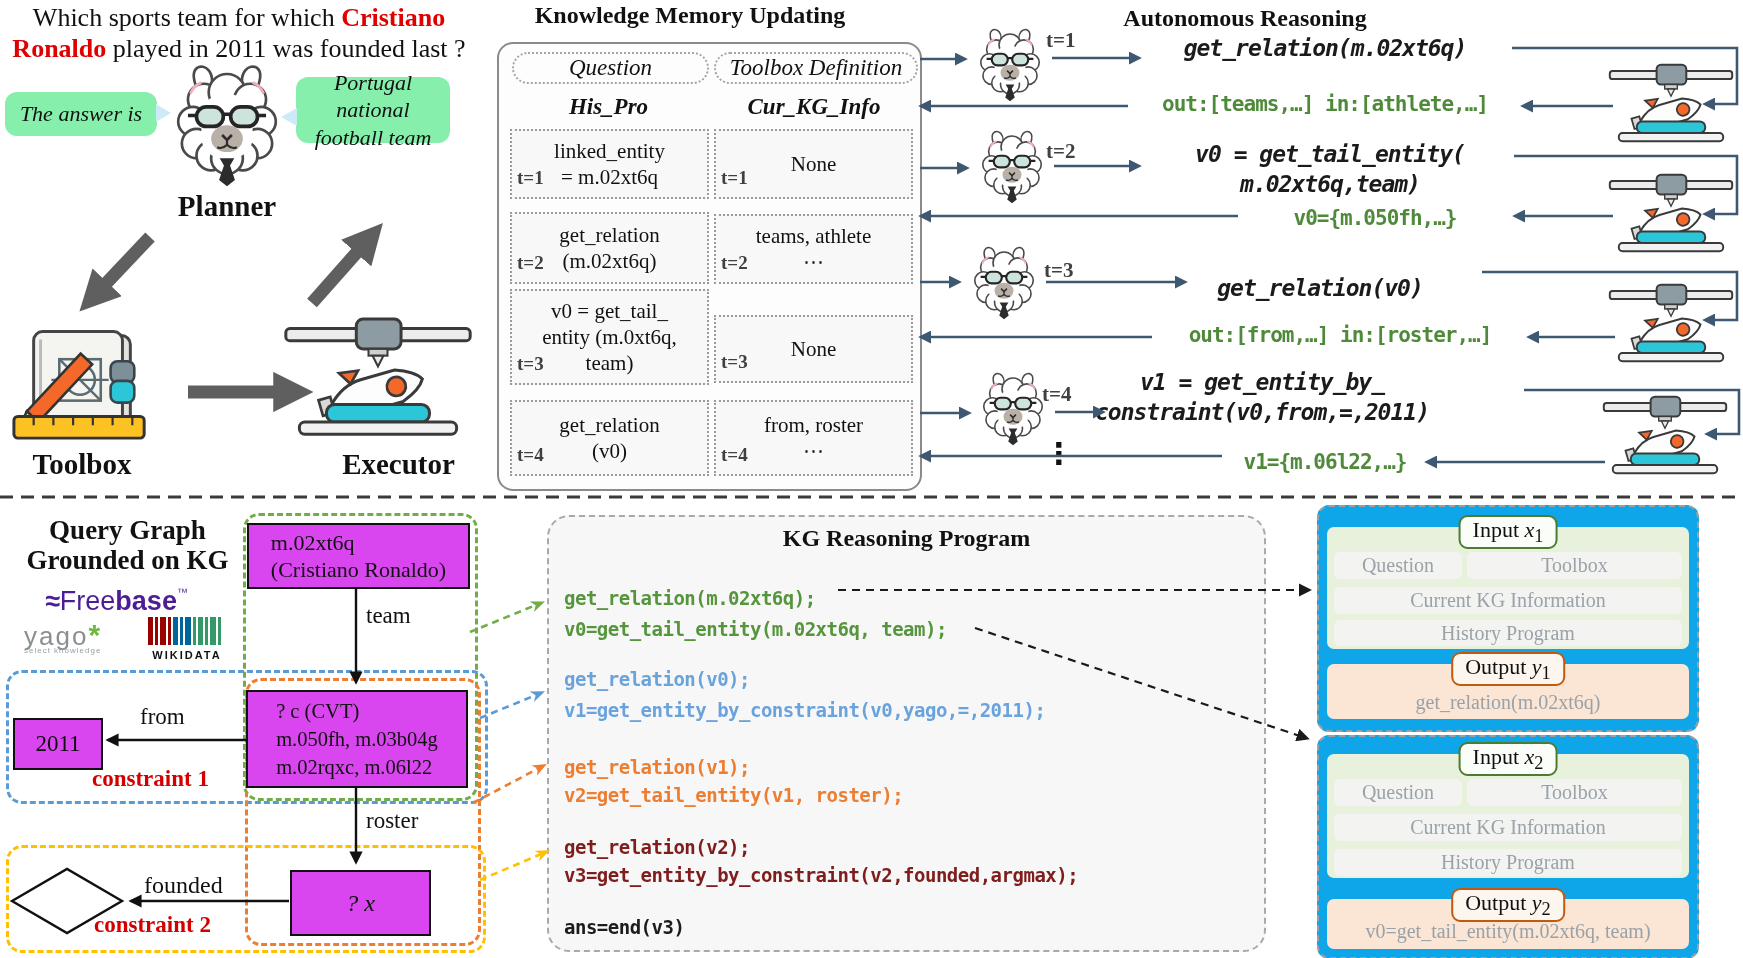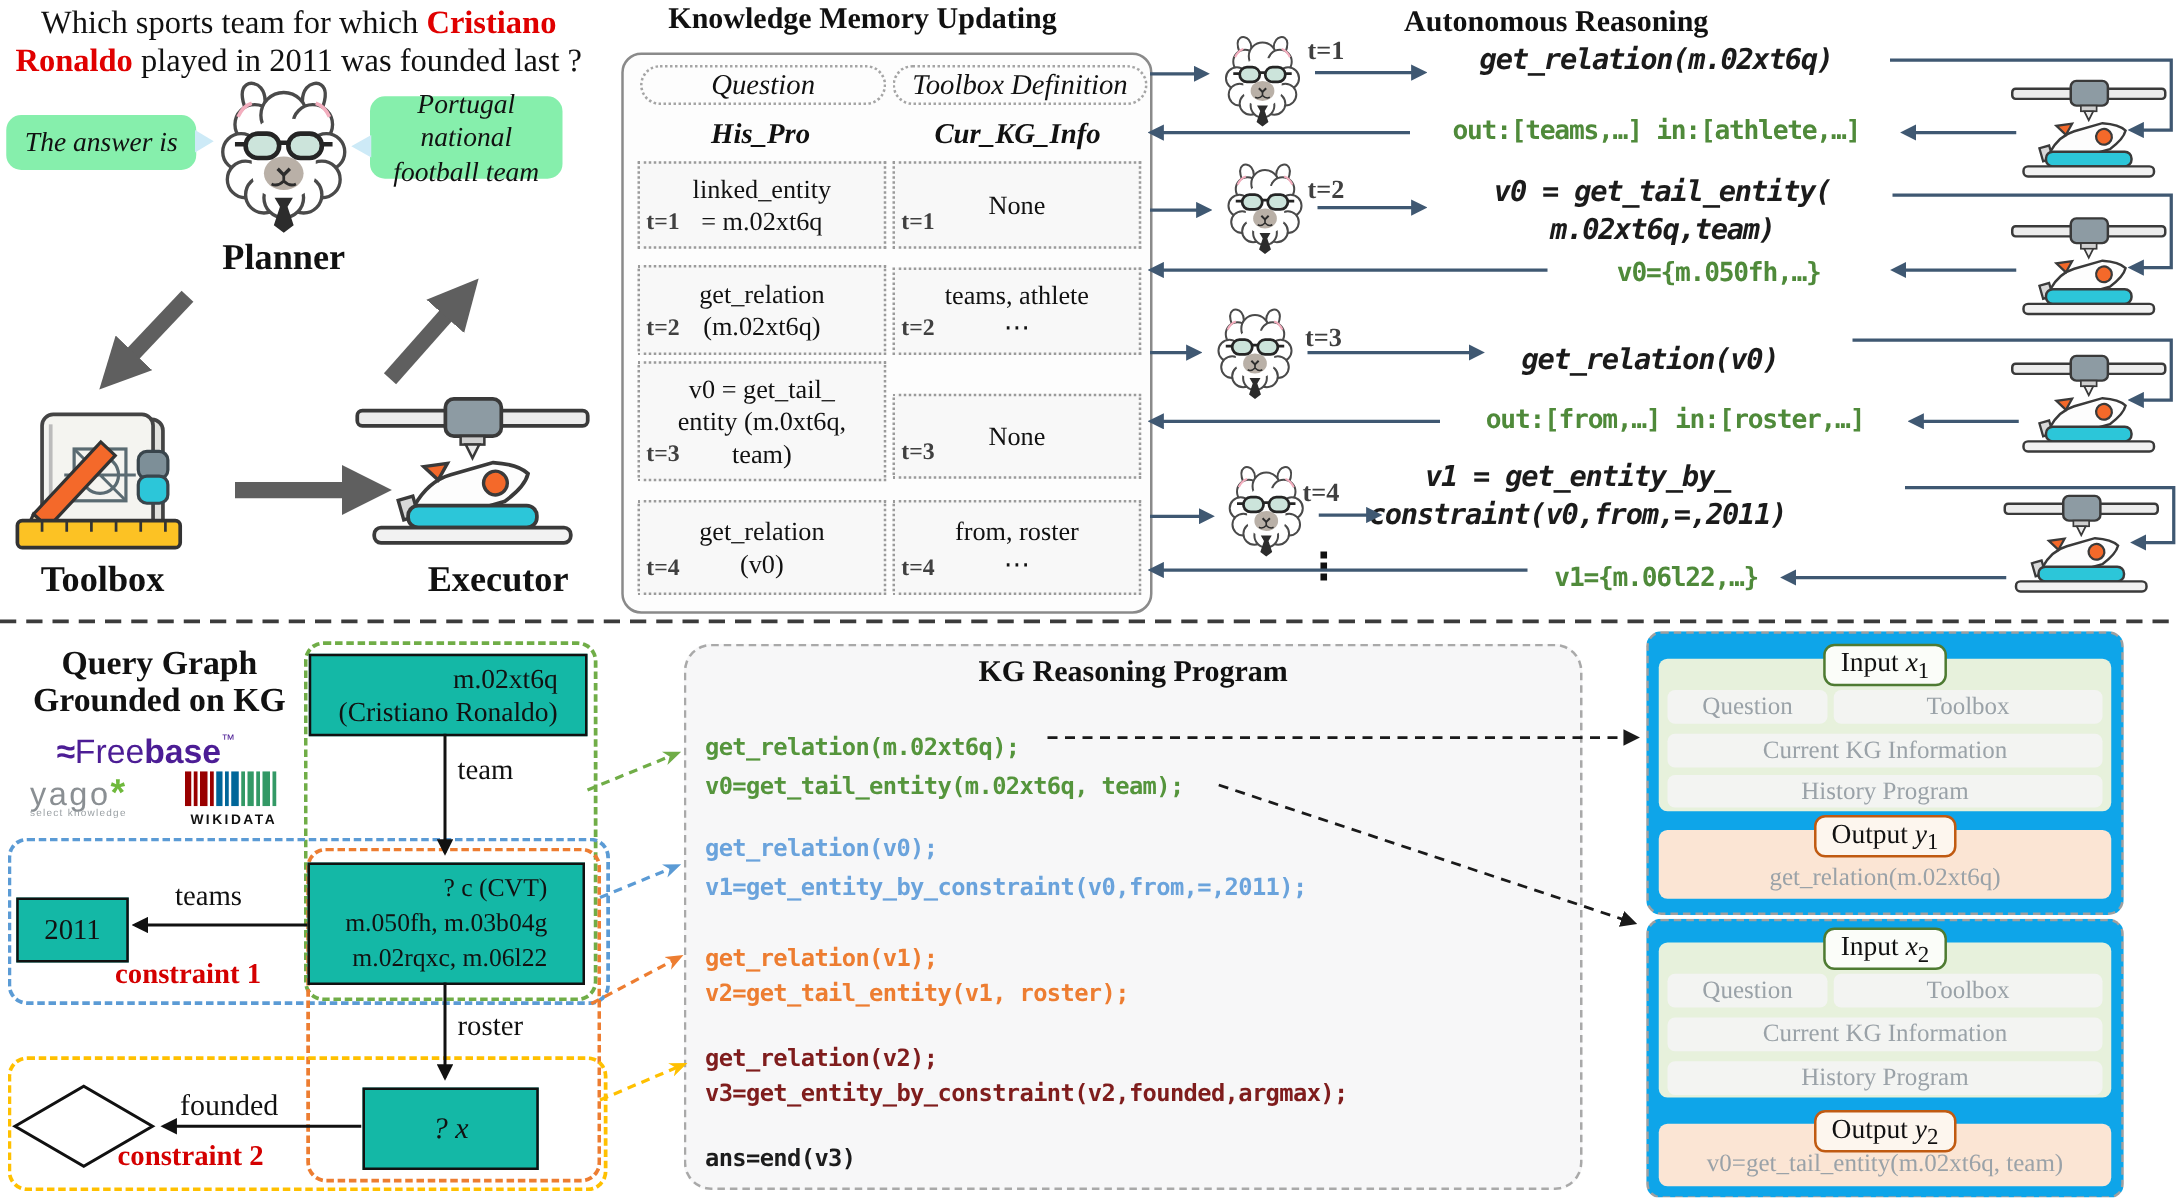--- a/index.html
+++ b/index.html
@@ -6,22 +6,22 @@
   #stage{position:relative;width:1743px;height:958px;background:#fff;overflow:hidden;
          font-family:"Liberation Serif",serif;color:#111}
   .abs{position:absolute}
   .sans{font-family:"Liberation Sans",sans-serif}
   .b{font-weight:bold}.i{font-style:italic}.ctr{text-align:center}
   .red{color:#e00000;font-weight:bold}
   .tlabel{color:#404040;font-weight:bold;font-size:19px;font-family:"Liberation Serif",serif}
   .bubble{position:absolute;background:#86efac;border-radius:12px;display:flex;align-items:center;
           justify-content:center;font-style:italic;font-size:22px;text-align:center;line-height:1.25}
   .tail{position:absolute;width:0;height:0;border-style:solid;border-color:transparent}
-  .node{position:absolute;border:2.5px solid #111;background:#14b8a6;display:flex;flex-direction:column;
-        align-items:center;justify-content:center;text-align:right;z-index:2}
+  .node{position:absolute;border:2.5px solid #111;background:#d946ef;display:flex;flex-direction:column;
+        align-items:center;justify-content:center;text-align:left;z-index:2}
   .dashbox{position:absolute;border-style:dashed;border-width:3px;border-radius:16px}
   .memtable{position:absolute;border:2px solid #8a8a8a;border-radius:16px;background:#fdfdfd}
   .pillh{position:absolute;border:2px dotted #a5a5a5;border-radius:16px;background:#fdfdfd;display:flex;
          align-items:center;justify-content:center;font-style:italic;font-size:23px}
   .subh{position:absolute;font-style:italic;font-weight:bold;font-size:23px;text-align:center}
   .mrow{position:absolute;border:2px dotted #9b9b9b;background:#f8f8f8;display:flex;align-items:center;
         justify-content:center;text-align:center;font-size:21px;line-height:1.25}
   .mrow .tlabel{position:absolute;left:5px;bottom:7px}
   .progbox{position:absolute;border:2.5px dashed #a9a9a9;border-radius:22px;background:#f7f7f8}
   .codeln{position:absolute;left:15px;font-size:19px;font-weight:bold;
@@ -273,32 +273,32 @@
   <div class="dashbox" style="left:245px;top:678px;width:230px;height:262px;border-color:#ed7d31"></div>
   <div class="dashbox" style="left:6px;top:845px;width:474px;height:102px;border-color:#ffc000"></div>
 
   <div class="node" style="left:247px;top:523px;width:219px;height:62px;font-size:22px;line-height:1.25">m.02xt6q<br>(Cristiano Ronaldo)</div>
   <div class="node" style="left:246px;top:690px;width:218px;height:94px;font-size:20.5px;line-height:1.38">? c (CVT)<br>m.050fh, m.03b04g<br>m.02rqxc, m.06l22</div>
   <div class="node" style="left:13px;top:718px;width:86px;height:48px;font-size:23px">2011</div>
   <div class="node i" style="left:290px;top:870px;width:137px;height:62px;font-size:24px">? x</div>
   <div class="abs ctr" style="left:14px;top:889px;width:106px;font-size:21px;z-index:2">argmax</div>
 
   <div class="glabel" style="left:366px;top:603px;font-size:23px">team</div>
-  <div class="glabel" style="left:140px;top:704px;font-size:23px">teams</div>
+  <div class="glabel" style="left:140px;top:704px;font-size:23px">from</div>
   <div class="glabel" style="left:366px;top:808px;font-size:23px">roster</div>
   <div class="glabel" style="left:144px;top:872px;font-size:24px">founded</div>
   <div class="constraint" style="left:92px;top:766px">constraint 1</div>
   <div class="constraint" style="left:94px;top:912px">constraint 2</div>
 
   <div class="progbox" style="left:547px;top:515px;width:715px;height:433px">
     <div class="abs ctr b" style="left:0;top:8px;width:715px;font-size:24px">KG Reasoning Program</div>
     <div class="codeln c-green" style="top:70px">get_relation(m.02xt6q);</div>
     <div class="codeln c-green" style="top:101px">v0=get_tail_entity(m.02xt6q, team);</div>
     <div class="codeln c-blue" style="top:151px">get_relation(v0);</div>
-    <div class="codeln c-blue" style="top:182px">v1=get_entity_by_constraint(v0,from,=,2011);</div>
+    <div class="codeln c-blue" style="top:182px">v1=get_entity_by_constraint(v0,yago,=,2011);</div>
     <div class="codeln c-orange" style="top:239px">get_relation(v1);</div>
     <div class="codeln c-orange" style="top:267px">v2=get_tail_entity(v1, roster);</div>
     <div class="codeln c-yellow" style="top:319px">get_relation(v2);</div>
     <div class="codeln c-yellow" style="top:347px">v3=get_entity_by_constraint(v2,founded,argmax);</div>
     <div class="codeln c-black" style="top:399px">ans=end(v3)</div>
   </div>
 
   <div class="iobox" style="left:1317px;top:505px;width:378px;height:223px">
     <div class="iolabel in" style="top:8px">
       <span>Input</span>&nbsp;<span class="i">x</span><sub>1</sub>

